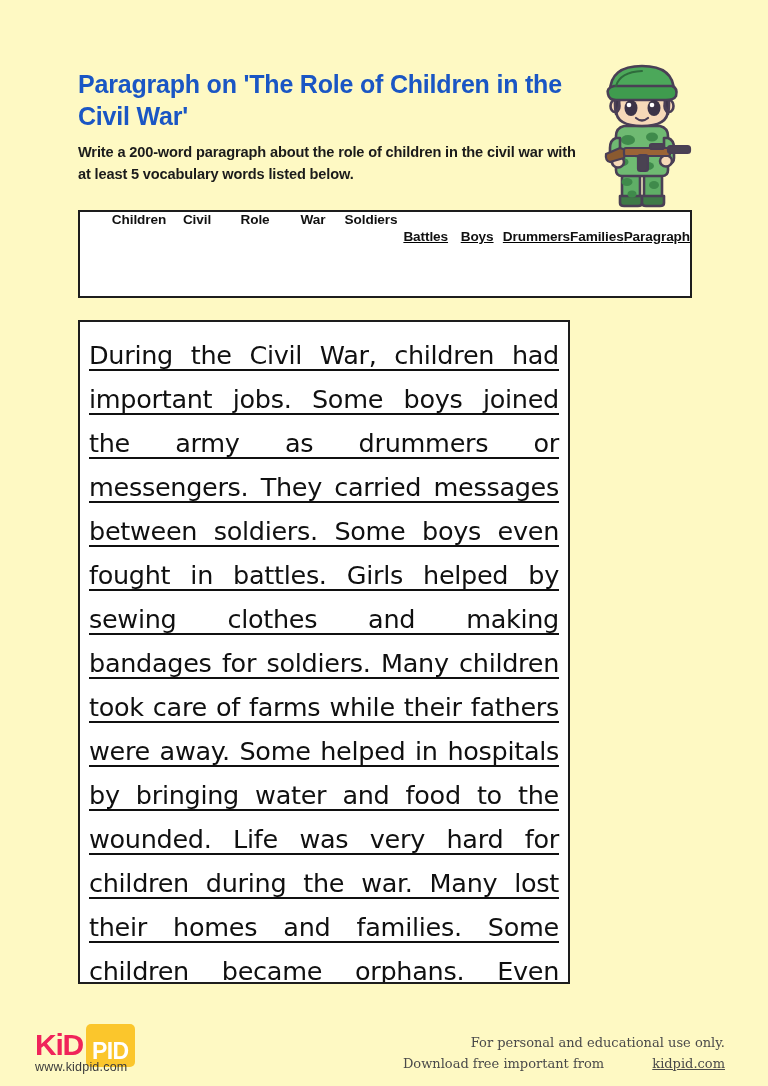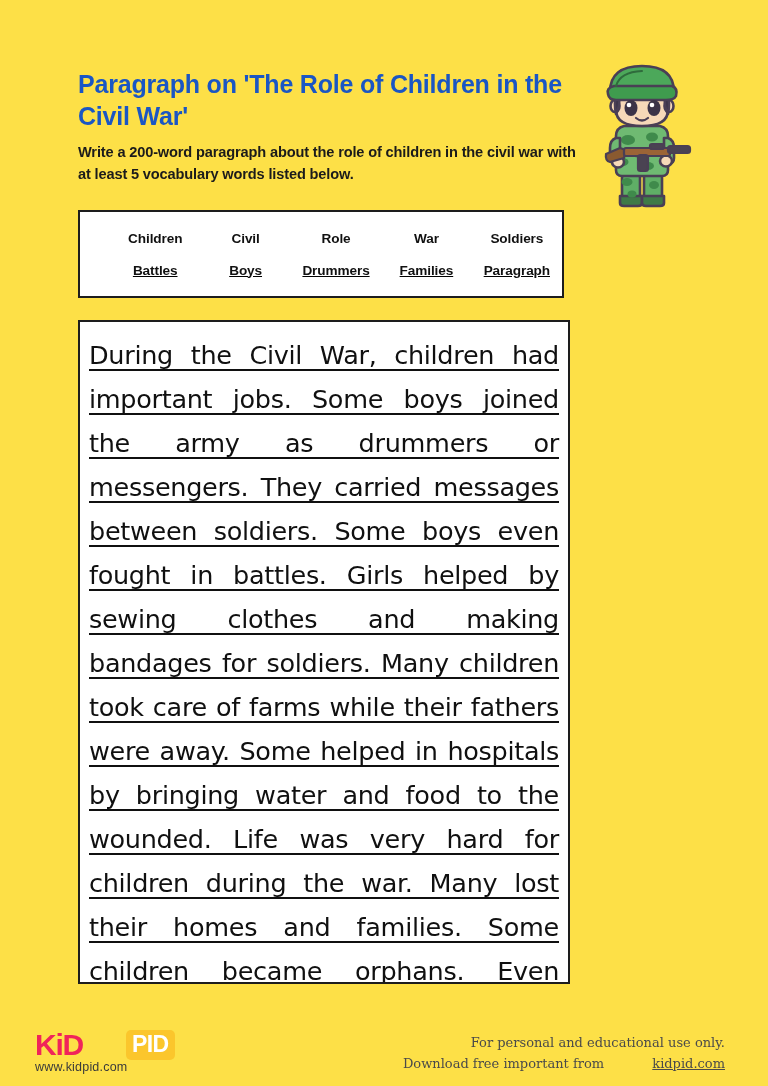--- a/index.html
+++ b/index.html
@@ -8,21 +8,21 @@
     width: 768px;
     height: 1086px;
     background: #ffffff;
     font-family: "Liberation Sans", sans-serif;
   }
 
   .page {
     position: relative;
     width: 768px;
     height: 1086px;
-    background: #fde047;
+    background: #fef9c3;
     overflow: hidden;
   }
 
   
   .header {
     position: absolute;
     left: 78px;
     top: 68px;
     width: 614px;
     height: 140px;
@@ -55,26 +55,26 @@
     width: 112px;
     height: 152px;
   }
   .mascot svg { display: block; width: 100%; height: 100%; }
 
   
   .vocab-box {
     position: absolute;
     left: 78px;
     top: 210px;
-    width: 486px;
+    width: 614px;
     height: 88px;
     border: 2.2px solid #1d1d1d;
     background: #ffffff;
     display: flex;
-    flex-direction: column;
+    flex-direction: row;
     justify-content: center;
     padding-left: 30px;
   }
 
   .vocab-row {
     display: flex;
     width: 100%;
   }
   .vocab-row + .vocab-row { margin-top: 17px; text-decoration: underline; }
 
@@ -129,40 +129,39 @@
     position: absolute;
     left: 35px;
     top: 18px;
     width: 210px;
   }
 
   .logo-marks {
     display: flex;
     align-items: center;
     height: 30px;
-    gap: 40px;
   }
 
   .logo-kid {
     font-size: 30px;
     font-weight: bold;
     color: #f0245a;
     letter-spacing: -1.2px;
     line-height: 1;
   }
 
   .logo-pid {
     margin-left: 3px;
     background: #fbc62c;
     color: #ffffff;
     font-size: 23px;
     font-weight: bold;
     letter-spacing: -0.6px;
     line-height: 1;
-    padding: 3px 6px 4px 6px;
+    padding: 16px 6px 4px 6px;
     border-radius: 5px;
   }
 
   .logo-url {
     font-size: 12.5px;
     color: #3a3a3a;
     letter-spacing: 0.2px;
   }
 
   .footer-note {

